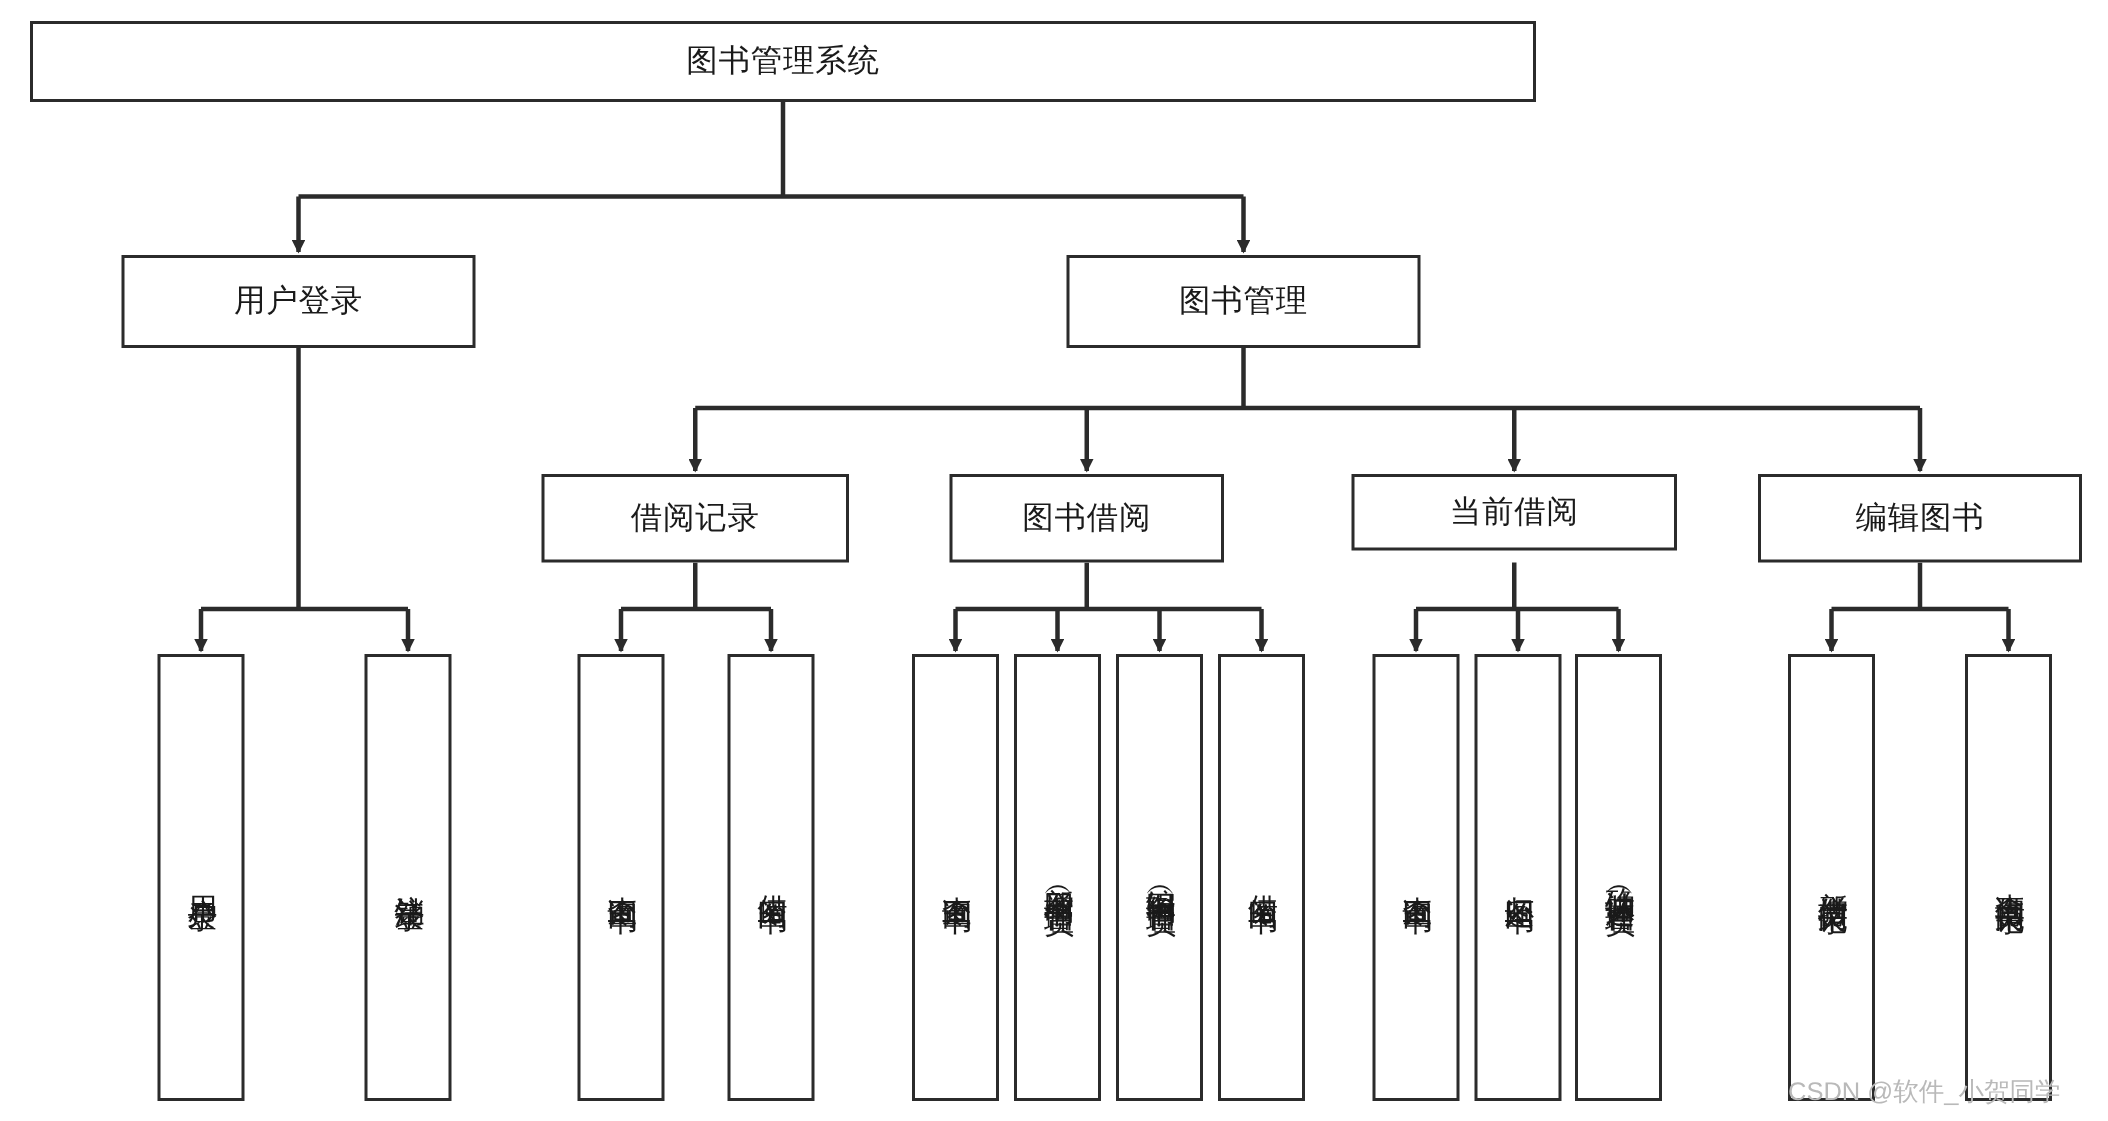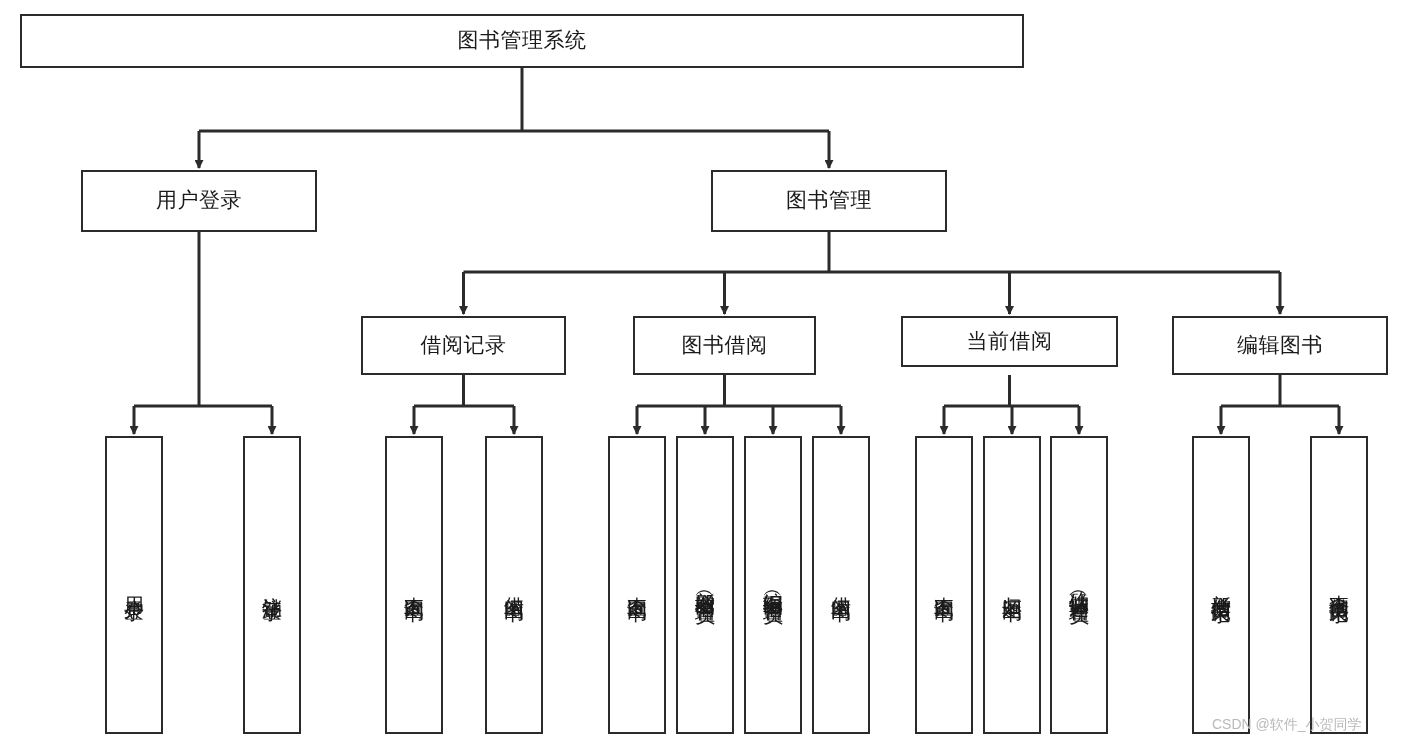--- a/index.html
+++ b/index.html
@@ -53,26 +53,25 @@
     text-orientation: upright;
     letter-spacing: 2px;
     line-height: 1.05;
     white-space: nowrap;
     text-align: center;
   }
   #watermark {
     position: absolute;
     left: 1192px;
     top: 716px;
-    font-size: 14px;
+    font-size: 17px;
     color: #b9b9b9;
     white-space: nowrap;
     pointer-events: none;
     font-family: "Liberation Sans", "DejaVu Sans", sans-serif;
-    padding-left: 20px;
   }
 </style>
 </head>
 <body>
 
 <div id="diagram-root">
   <svg class="canvas" viewBox="0 0 1405 747" xmlns="http://www.w3.org/2000/svg">
     <defs>
       <marker id="arrowhead" markerWidth="9" markerHeight="9" refX="8" refY="4.5" orient="auto" markerUnits="userSpaceOnUse">
         <path d="M0,0 L9,4.5 L0,9 Z" fill="#2b2b2b"></path>

